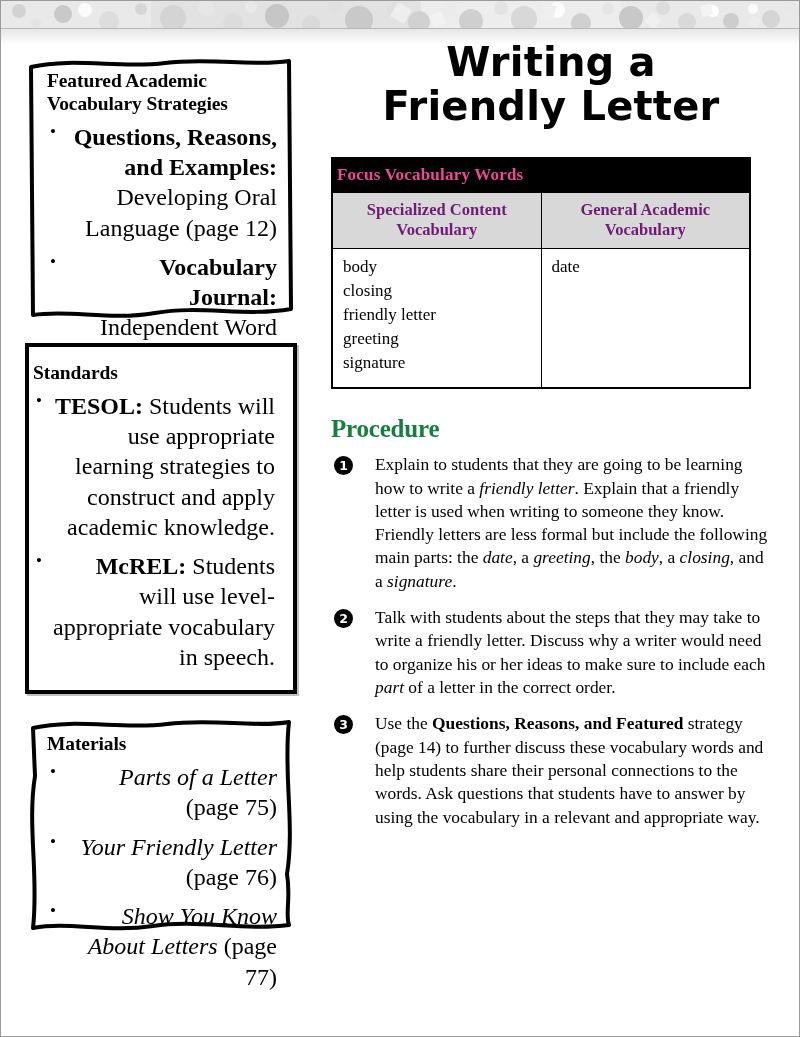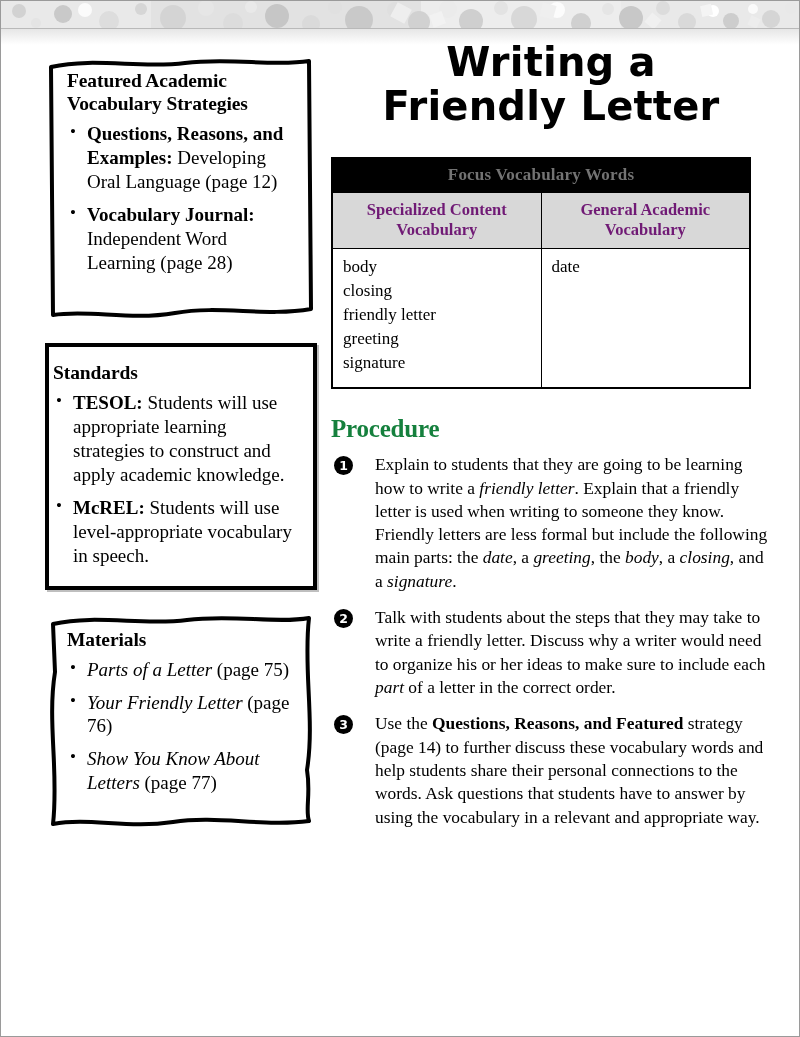--- a/index.html
+++ b/index.html
@@ -43,21 +43,21 @@
     position: absolute;
     top: 28px; left: 0;
     width: 800px;
     height: 16px;
     background: linear-gradient(to bottom, rgba(210,210,210,.55), rgba(255,255,255,0));
   }
 
   
   .left-col {
     position: absolute;
-    left: 44px;
+    left: 24px;
     top: 52px;
     width: 272px;
   }
 
   .right-col {
     position: absolute;
     left: 330px;
     top: 40px;
     width: 440px;
   }
@@ -100,23 +100,24 @@
 
   ul.bul {
     list-style: none;
     margin: 6px 0 0 0;
     padding: 0;
   }
   ul.bul > li {
     position: relative;
     padding-left: 20px;
     margin-top: 9px;
-    font-size: 19px;
+    font-size: 24px;
     line-height: 1.26;
     color: #000;
+    text-align: right;
   }
   ul.bul > li:first-child { margin-top: 7px; }
   ul.bul > li::before {
     content: "\2022";
     position: absolute;
     left: 3px;
     top: -1px;
     font-size: 17px;
     line-height: 1.26;
   }
@@ -141,22 +142,21 @@
   .vocab-table {
     margin-top: 30px;
     width: 420px;
     border-collapse: collapse;
     border: 2px solid #000;
     background: #fff;
     table-layout: fixed;
   }
   .vocab-table .tbl-title td {
     background: #000;
-    color: #737373;
-    text-align: center;
+    color: #ec4899;
     font-weight: bold;
     font-size: 17px;
     padding: 6px 4px 7px 4px;
     letter-spacing: .2px;
   }
   .vocab-table th {
     background: #d8d8d8;
     color: #701a75;
     font-weight: bold;
     font-size: 16.5px;

